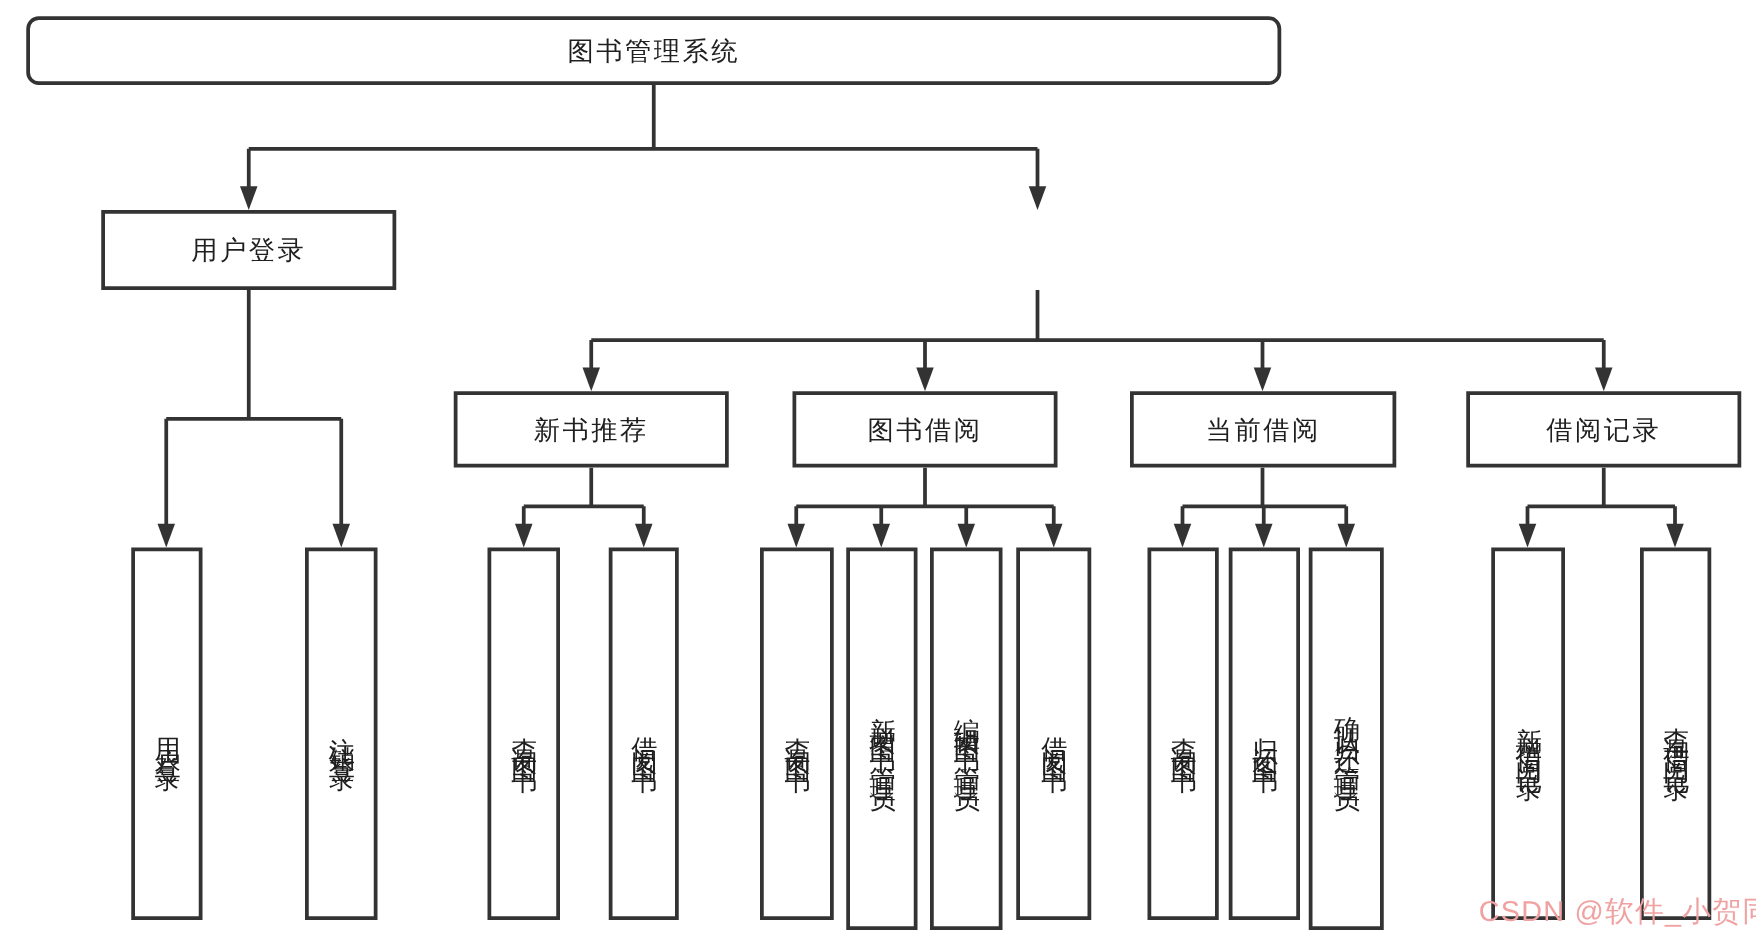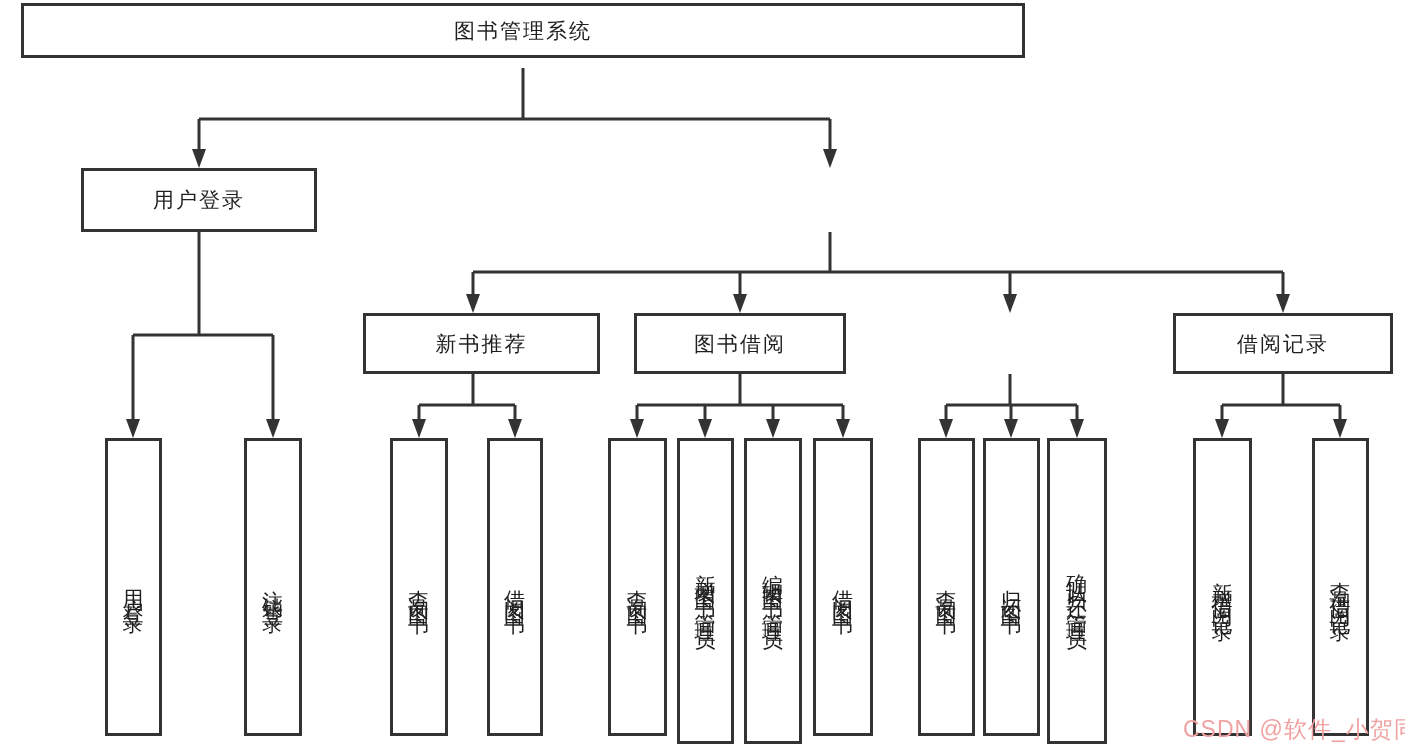--- a/index.html
+++ b/index.html
@@ -86,26 +86,27 @@
       <polygon points="766,419 780,419 773,438"></polygon>
       <polygon points="836,419 850,419 843,438"></polygon>
       <polygon points="939,419 953,419 946,438"></polygon>
       <polygon points="1004,419 1018,419 1011,438"></polygon>
       <polygon points="1070,419 1084,419 1077,438"></polygon>
       <polygon points="1215,419 1229,419 1222,438"></polygon>
       <polygon points="1333,419 1347,419 1340,438"></polygon>
     </g>
   </svg>
 
-  <div class="box" style="left:21px; top:3px; width:1004px; height:55px;">图书管理系统</div>
+  <div class="box" style="left:21px; top:13px; width:1004px; height:55px;border-radius:10px;">图书管理系统</div>
 
   <div class="box" style="left:81px; top:168px; width:236px; height:64px;">用户登录</div>
 
-  <div class="box" style="left:363px; top:313px; width:237px; height:61px;">新书推荐</div>
+  <div class="box" style="left:363px; top:313px; width:220px; height:61px;">新书推荐</div>
   <div class="box" style="left:634px; top:313px; width:212px; height:61px;">图书借阅</div>
+  <div class="box" style="left:904px; top:313px; width:213px; height:61px;">当前借阅</div>
   <div class="box" style="left:1173px; top:313px; width:220px; height:61px;">借阅记录</div>
 
   <div class="box vbox" style="left:105px; top:438px; width:57px; height:298px;">用户登录</div>
   <div class="box vbox" style="left:244px; top:438px; width:58px; height:298px;">注销登录</div>
 
   <div class="box vbox" style="left:390px; top:438px; width:58px; height:298px;">查询图书</div>
   <div class="box vbox" style="left:487px; top:438px; width:56px; height:298px;">借阅图书</div>
 
   <div class="box vbox" style="left:608px; top:438px; width:59px; height:298px;">查询图书</div>
   <div class="box vbox" style="left:677px; top:438px; width:57px; height:306px;">新增图书（管理员）</div>

